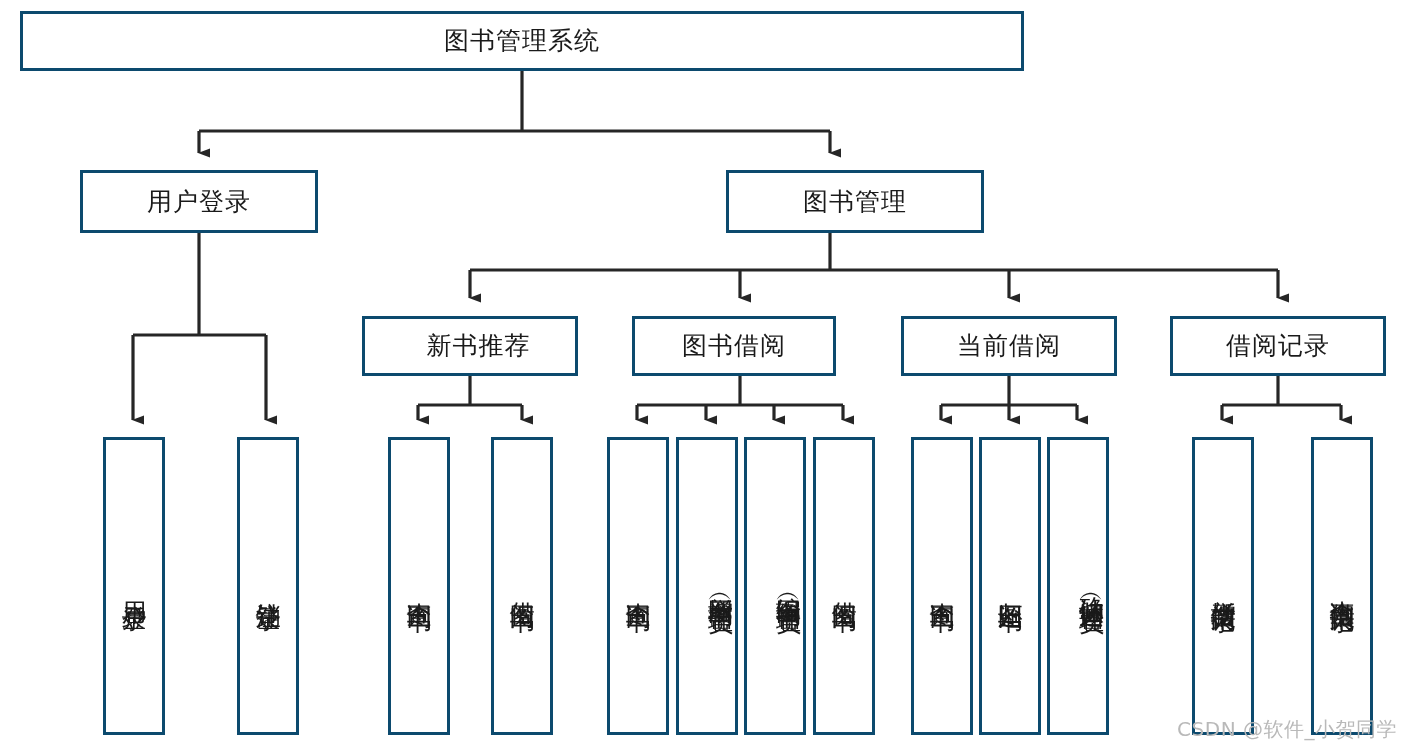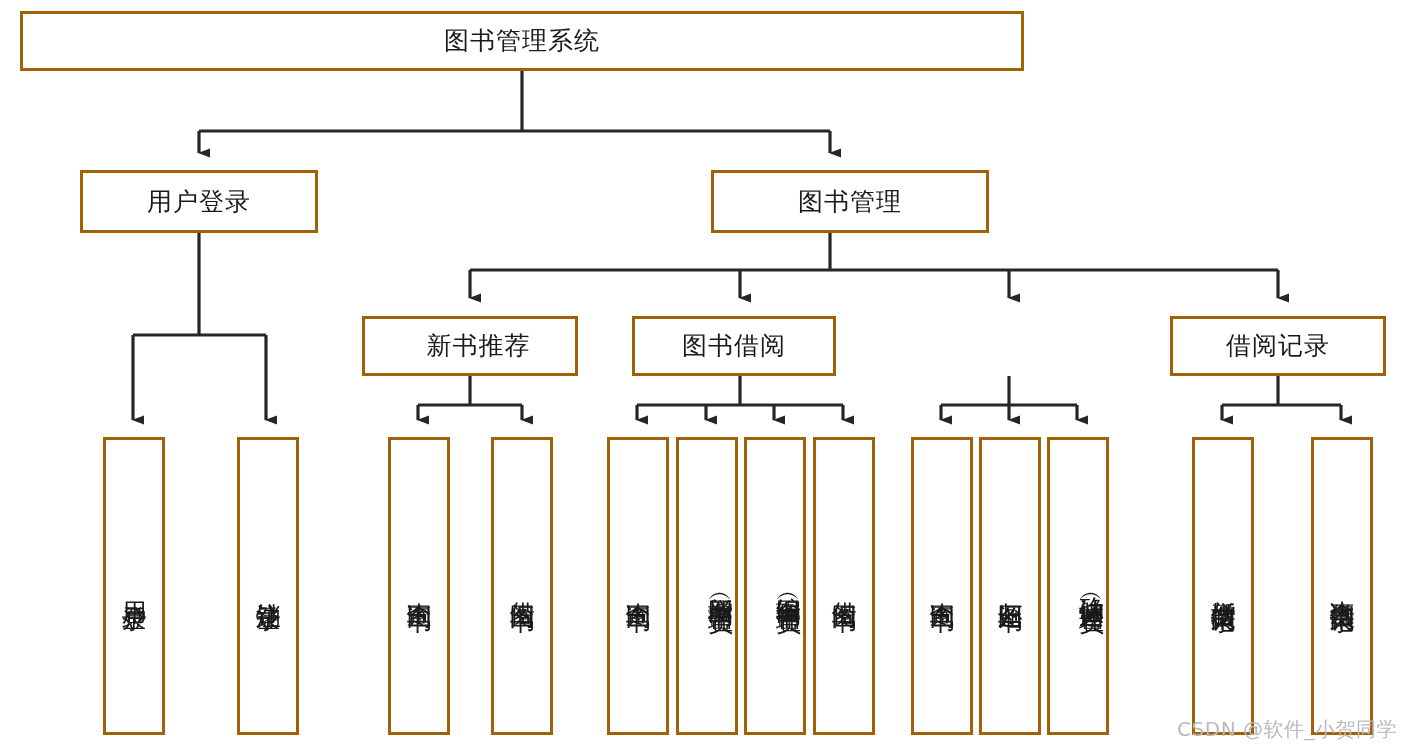--- a/index.html
+++ b/index.html
@@ -19,21 +19,21 @@
     position: absolute;
     left: 0;
     top: 0;
     width: 1405px;
     height: 747px;
     pointer-events: none;
   }
   .node {
     position: absolute;
     box-sizing: border-box;
-    border: 3px solid #a16207;
+    border: 3px solid #0c4a6e;
     background: #ffffff;
     color: #1a1a1a;
     display: flex;
     align-items: center;
     justify-content: center;
     text-align: center;
     line-height: 1.18;
   }
   .node.h {
     font-size: 25px;
@@ -124,29 +124,32 @@
     </g>
   </svg>
 
   <div class="node h" style="left:20px; top:11px; width:1004px; height:60px;">
     <span class="lbl">图书管理系统</span>
   </div>
 
   <div class="node h" style="left:80px; top:170px; width:238px; height:63px;">
     <span class="lbl">用户登录</span>
   </div>
-  <div class="node h" style="left:711px; top:170px; width:278px; height:63px;">
+  <div class="node h" style="left:726px; top:170px; width:258px; height:63px;">
     <span class="lbl">图书管理</span>
   </div>
 
   <div class="node h" style="left:362px; top:316px; width:216px; height:60px;padding-left:17px;">
     <span class="lbl">新书推荐</span>
   </div>
   <div class="node h" style="left:632px; top:316px; width:204px; height:60px;">
     <span class="lbl">图书借阅</span>
+  </div>
+  <div class="node h" style="left:901px; top:316px; width:216px; height:60px;">
+    <span class="lbl">当前借阅</span>
   </div>
   <div class="node h" style="left:1170px; top:316px; width:216px; height:60px;">
     <span class="lbl">借阅记录</span>
   </div>
 
   <div class="node v mid" style="left:103px; top:437px; width:62px; height:298px;">
     <span class="lbl">用户登录</span>
   </div>
   <div class="node v mid" style="left:237px; top:437px; width:62px; height:298px;">
     <span class="lbl">注销登录</span>

